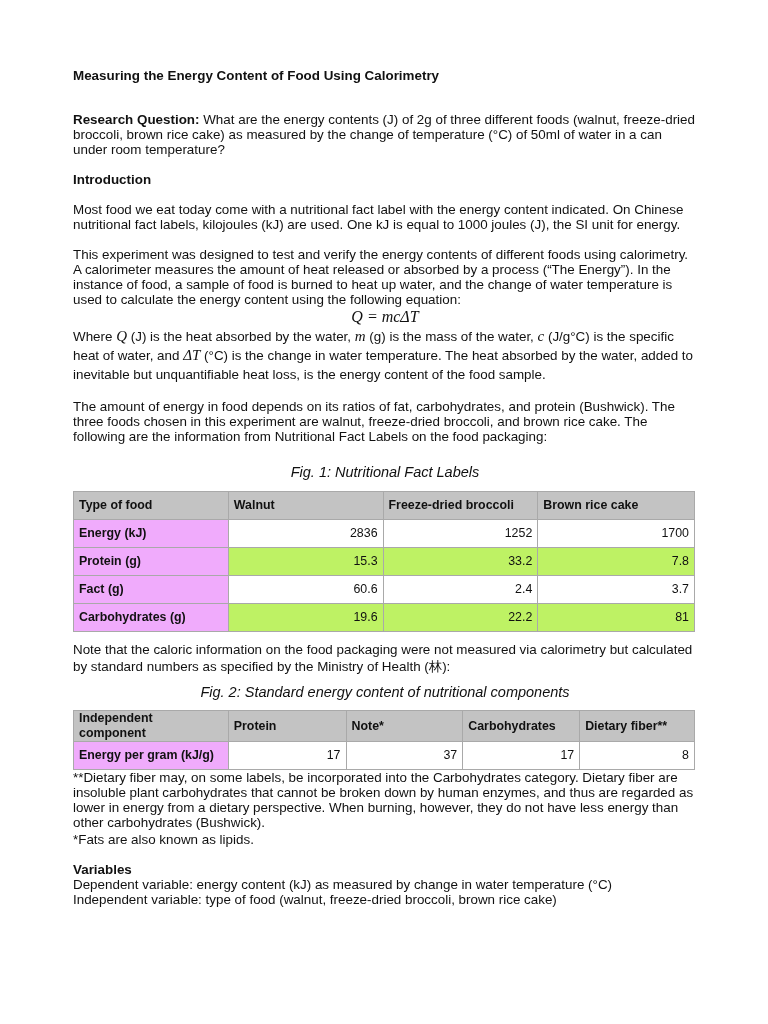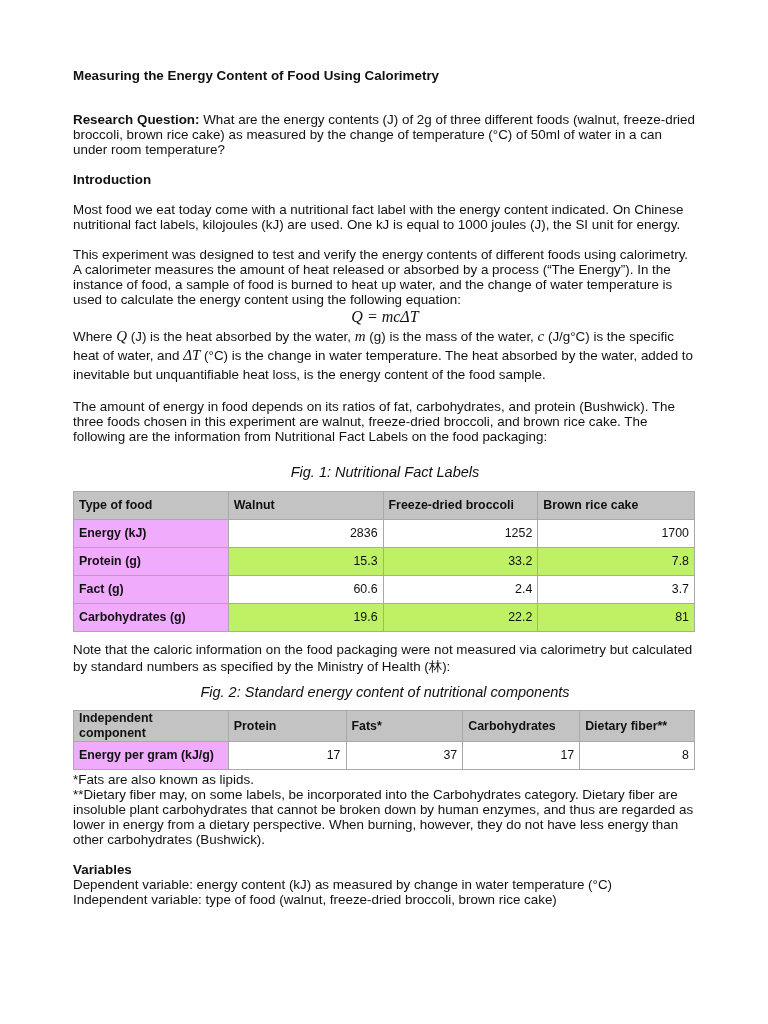--- a/index.html
+++ b/index.html
@@ -93,35 +93,35 @@
         <col style="width:155px">
         <col style="width:118px">
         <col style="width:117px">
         <col style="width:117px">
         <col style="width:115px">
       </colgroup>
     <thead>
       <tr>
         <td>Independent component</td>
         <td>Protein</td>
-        <td>Fats*</td>
+        <td>Note*</td>
         <td>Carbohydrates</td>
         <td>Dietary fiber**</td>
       </tr>
     </thead>
     <tbody>
       <tr>
         <td class="rh">Energy per gram (kJ/g)</td>
         <td class="num">17</td>
         <td class="num">37</td>
         <td class="num">17</td>
         <td class="num">8</td>
       </tr>
     </tbody>
   </table>
 
+  <p class="fn">**Dietary fiber may, on some labels, be incorporated into the Carbohydrates category. Dietary fiber are insoluble plant carbohydrates that cannot be broken down by human enzymes, and thus are regarded as lower in energy from a dietary perspective. When burning, however, they do not have less energy than other carbohydrates (Bushwick).</p>
   <p class="fn" style="margin-top:2px">*Fats are also known as lipids.</p>
-  <p class="fn">**Dietary fiber may, on some labels, be incorporated into the Carbohydrates category. Dietary fiber are insoluble plant carbohydrates that cannot be broken down by human enzymes, and thus are regarded as lower in energy from a dietary perspective. When burning, however, they do not have less energy than other carbohydrates (Bushwick).</p>
 
   <p class="vars-h">Variables</p>
   <p>Dependent variable: energy content (kJ) as measured by change in water temperature (°C)</p>
   <p>Independent variable: type of food (walnut, freeze-dried broccoli, brown rice cake)</p>
 </div>
 
 </body></html>

